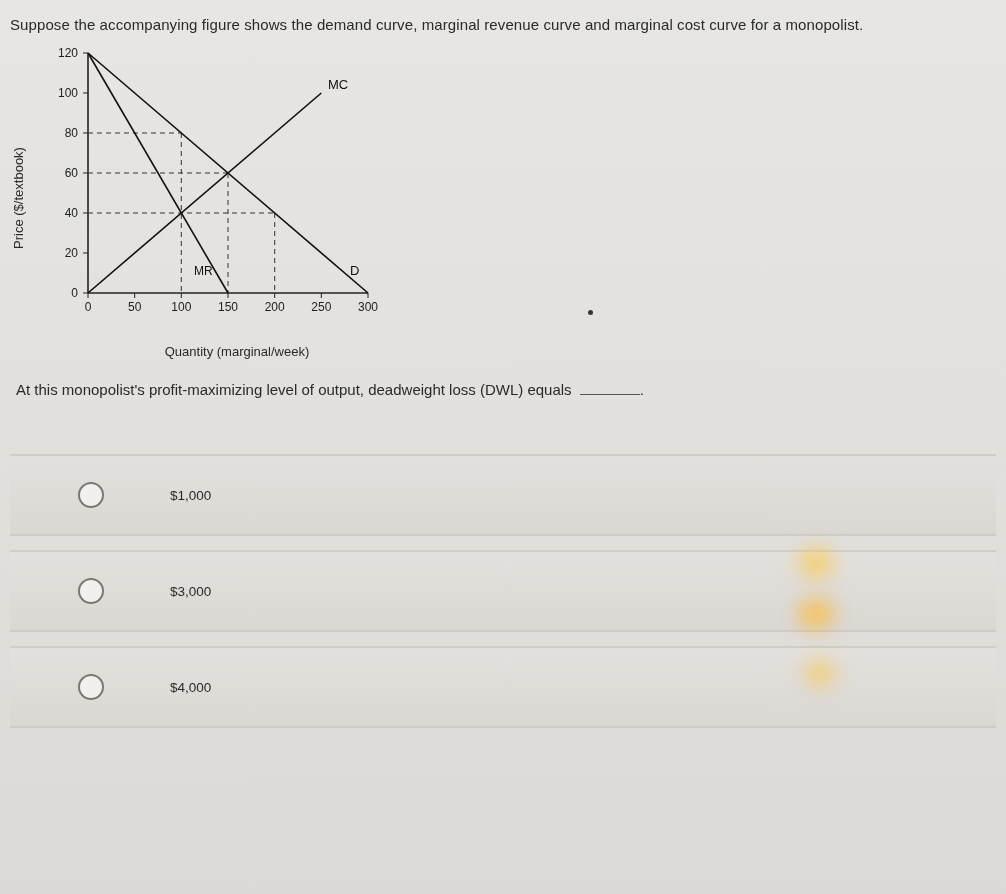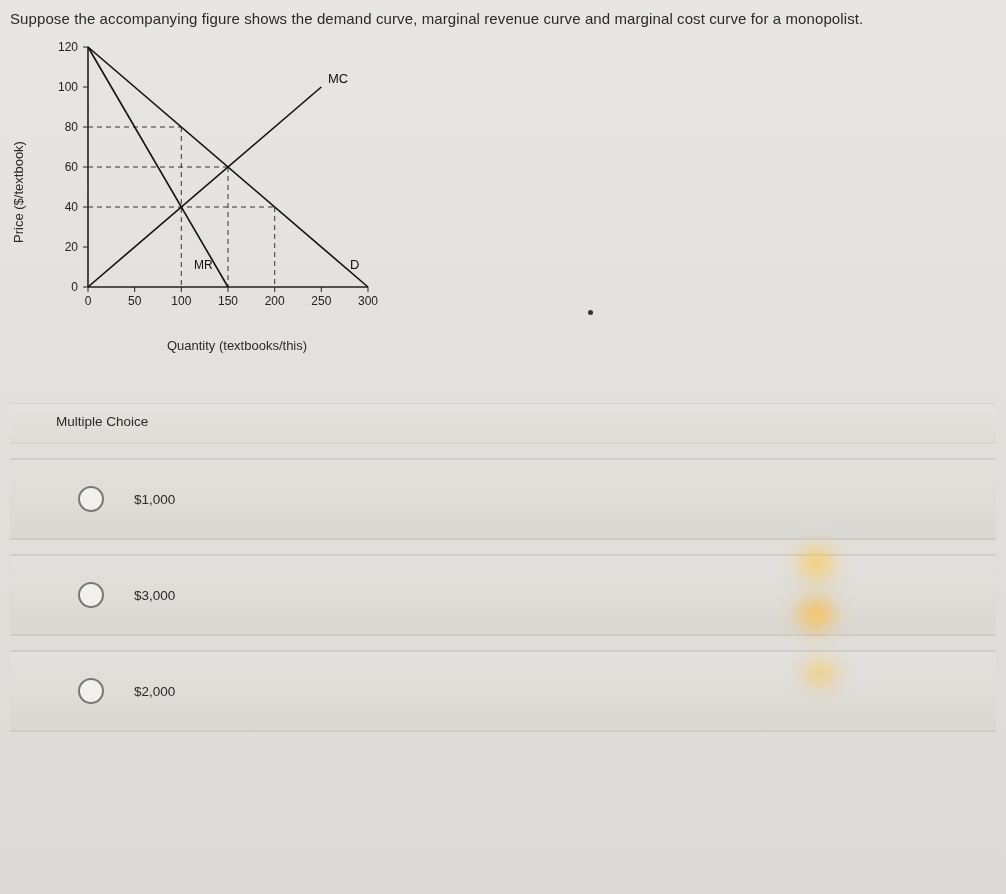--- a/index.html
+++ b/index.html
@@ -8,21 +8,21 @@
     padding: 0;
     width: 1006px;
     height: 894px;
     font-family: Arial, Helvetica, sans-serif;
     background: linear-gradient(180deg, #e8e6e2 0%, #dcdad6 100%);
     color: #2a2a2a;
     position: relative;
     overflow: hidden;
   }
   .page {
-    padding: 10px 10px 0 10px;
+    padding: 16px 10px 0 10px;
   }
   .intro {
     font-size: 15px;
     margin-bottom: 10px;
     letter-spacing: 0.1px;
   }
   .chart-wrap {
     position: relative;
     width: 380px;
     height: 310px;
@@ -66,20 +66,21 @@
   }
   .option {
     display:flex;
     align-items:center;
     background: linear-gradient(180deg, #e3e1dd, #dad8d3);
     border-top: 2px solid #d0cec9;
     border-bottom: 2px solid #cfccc7;
     padding: 26px 0 26px 68px;
     margin-top: 14px;
     cursor:pointer;
+    gap:36px;
   }
   .radio {
     width:26px; height:26px;
     border-radius:50%;
     border: 2px solid #7a7874;
     background: #f2f0ec;
     margin-right: 30px;
     flex-shrink:0;
   }
   .opt-label { font-size:13.5px; }
@@ -184,38 +185,41 @@
       </g>
 
       <line x1="60" y1="10" x2="340" y2="250" stroke="#111" stroke-width="1.6"></line>
       <line x1="60" y1="10" x2="200" y2="250" stroke="#111" stroke-width="1.6"></line>
       <line x1="60" y1="250" x2="293.3" y2="50" stroke="#111" stroke-width="1.6"></line>
 
       <text x="300" y="46" font-size="13" fill="#111">MC</text>
       <text x="166" y="232" font-size="12" fill="#111">MR</text>
       <text x="322" y="232" font-size="13" fill="#111">D</text>
     </svg>
-    <div class="xlabel">Quantity (textbooks/this)</div>
+    <div class="xlabel">Quantity (marginal/week)</div>
   </div>
 
+  <div class="question">
+    <span>At this monopolist's profit-maximizing level of output, deadweight loss (DWL) equals</span>
+    <span class="blank"></span>.
+  </div>
 
   <div class="mc-block">
-    <div class="mc-title">Multiple Choice</div>
 
     <div class="option">
       <div class="radio"></div>
       <div class="opt-label">$1,000</div>
     </div>
     <div class="option">
       <div class="radio"></div>
       <div class="opt-label">$3,000</div>
     </div>
     <div class="option">
       <div class="radio"></div>
-      <div class="opt-label">$2,000</div>
+      <div class="opt-label">$4,000</div>
     </div>
   </div>
 
 </div>
 
 <div class="glare g1"></div>
 <div class="glare g2"></div>
 <div class="glare g3"></div>
 <div class="dot d1"></div>
 

